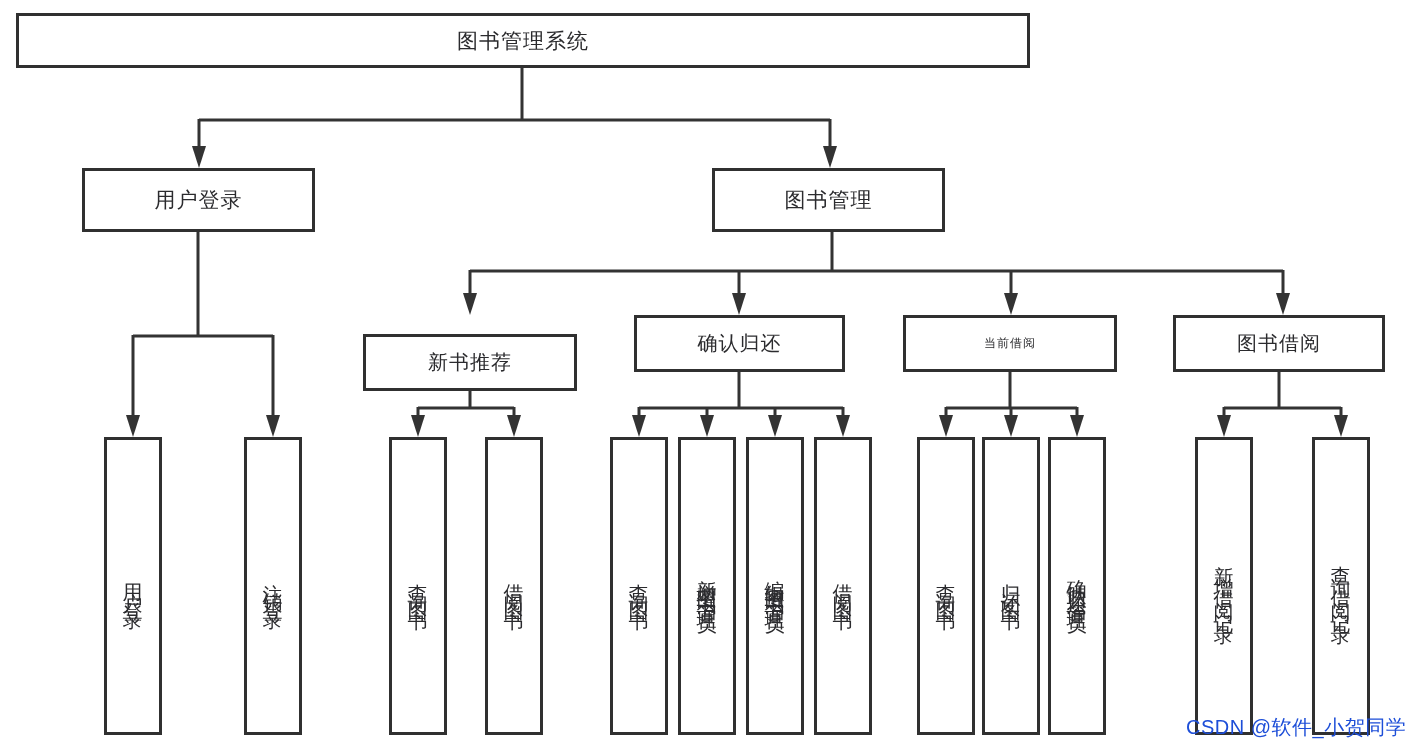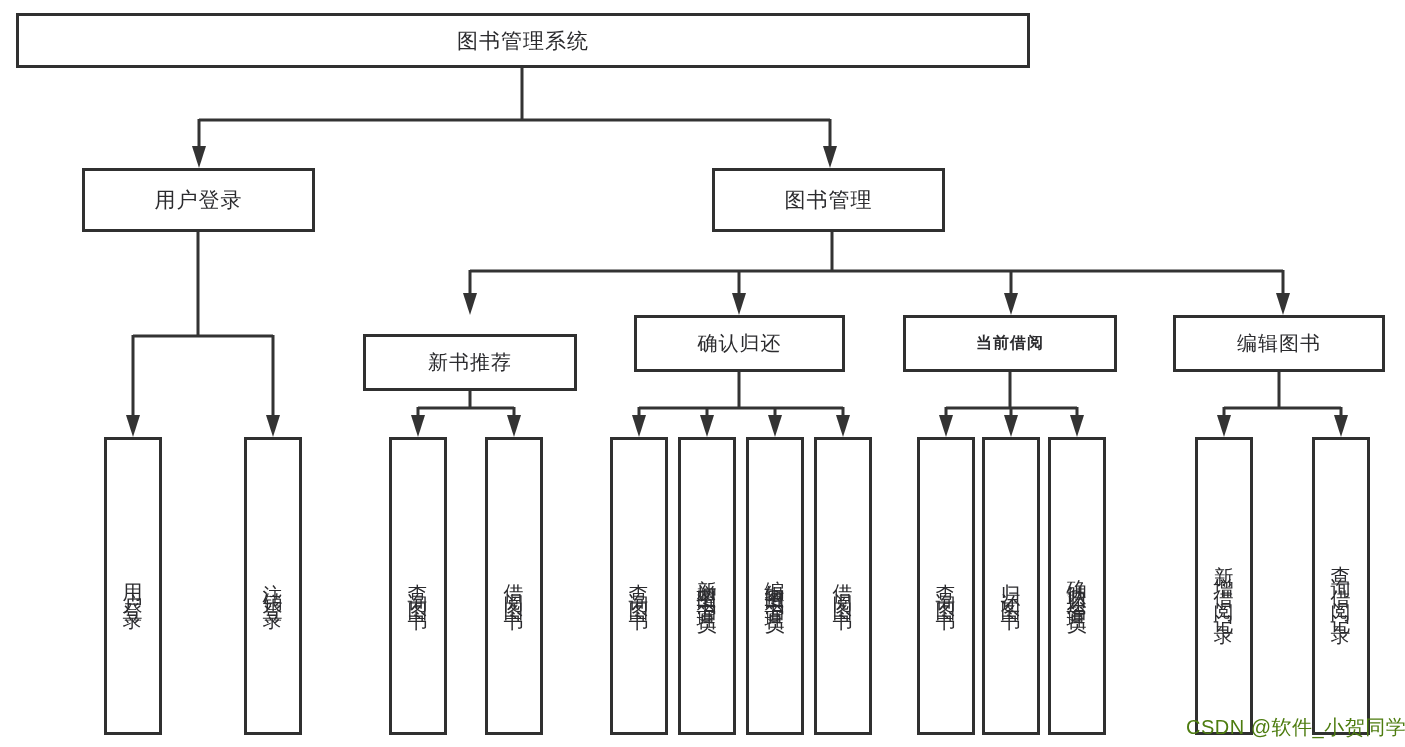--- a/index.html
+++ b/index.html
@@ -45,21 +45,21 @@
     white-space: nowrap;
   }
   
   .n-root   { left: 16px;  top: 13px;  width: 1014px; height: 55px; }
   
   .n-l2a    { left: 82px;  top: 168px; width: 233px;  height: 64px; }
   .n-l2b    { left: 712px; top: 168px; width: 233px;  height: 64px; text-align: right; }
   
   .n-l3a    { left: 363px;  top: 334px; width: 214px; height: 57px; font-size: 20px; }
   .n-l3b    { left: 634px;  top: 315px; width: 211px; height: 57px; font-size: 20px; }
-  .n-l3c    { left: 903px;  top: 315px; width: 214px; height: 57px; font-size: 16px; font-weight: bold; }
+  .n-l3c    { left: 903px;  top: 315px; width: 214px; height: 57px; font-size: 12px; }
   .n-l3d    { left: 1173px; top: 315px; width: 212px; height: 57px; font-size: 20px; }
   
   .n-g1a { left: 104px;  }
   .n-g1b { left: 244px;  }
   .n-g2a { left: 389px;  }
   .n-g2b { left: 485px;  }
   .n-g3a { left: 610px;  }
   .n-g3b { left: 678px;  }
   .n-g3c { left: 746px;  }
   .n-g3d { left: 814px;  }
@@ -71,21 +71,21 @@
   
   .n-g3b .vtext, .n-g3c .vtext, .n-g4c .vtext { letter-spacing: 5px; font-size: 20px; }
   .n-g5a .vtext, .n-g5b .vtext { letter-spacing: 12px; }
 
   .watermark {
     position: absolute;
     left: 1186px;
     top: 714px;
     font-size: 20px;
     letter-spacing: 0.5px;
-    color: #4d7c0f;
+    color: #1d4ed8;
     z-index: 5;
     white-space: nowrap;
   }
 </style>
 </head>
 <body>
 
 <div class="canvas">
 
   <svg class="connectors" width="1405" height="747" viewBox="0 0 1405 747">
@@ -152,21 +152,21 @@
   <div class="node hnode n-l3a">
     <span>新书推荐</span>
   </div>
   <div class="node hnode n-l3b">
     <span>确认归还</span>
   </div>
   <div class="node hnode n-l3c">
     <span>当前借阅</span>
   </div>
   <div class="node hnode n-l3d">
-    <span>编辑图书</span>
+    <span>图书借阅</span>
   </div>
 
   <div class="node vnode n-g1a">
     <span class="vtext">用户登录</span>
   </div>
   <div class="node vnode n-g1b">
     <span class="vtext">注销登录</span>
   </div>
 
   <div class="node vnode n-g2a">

